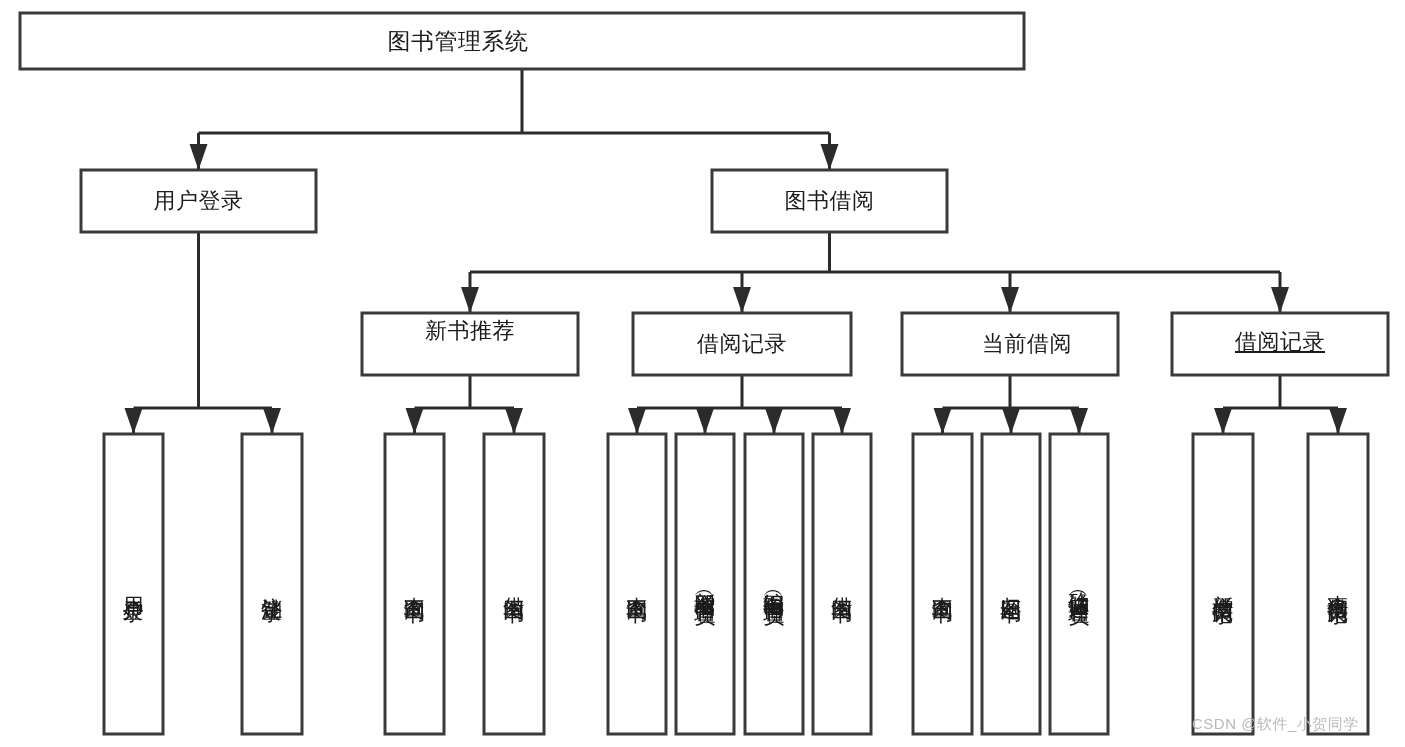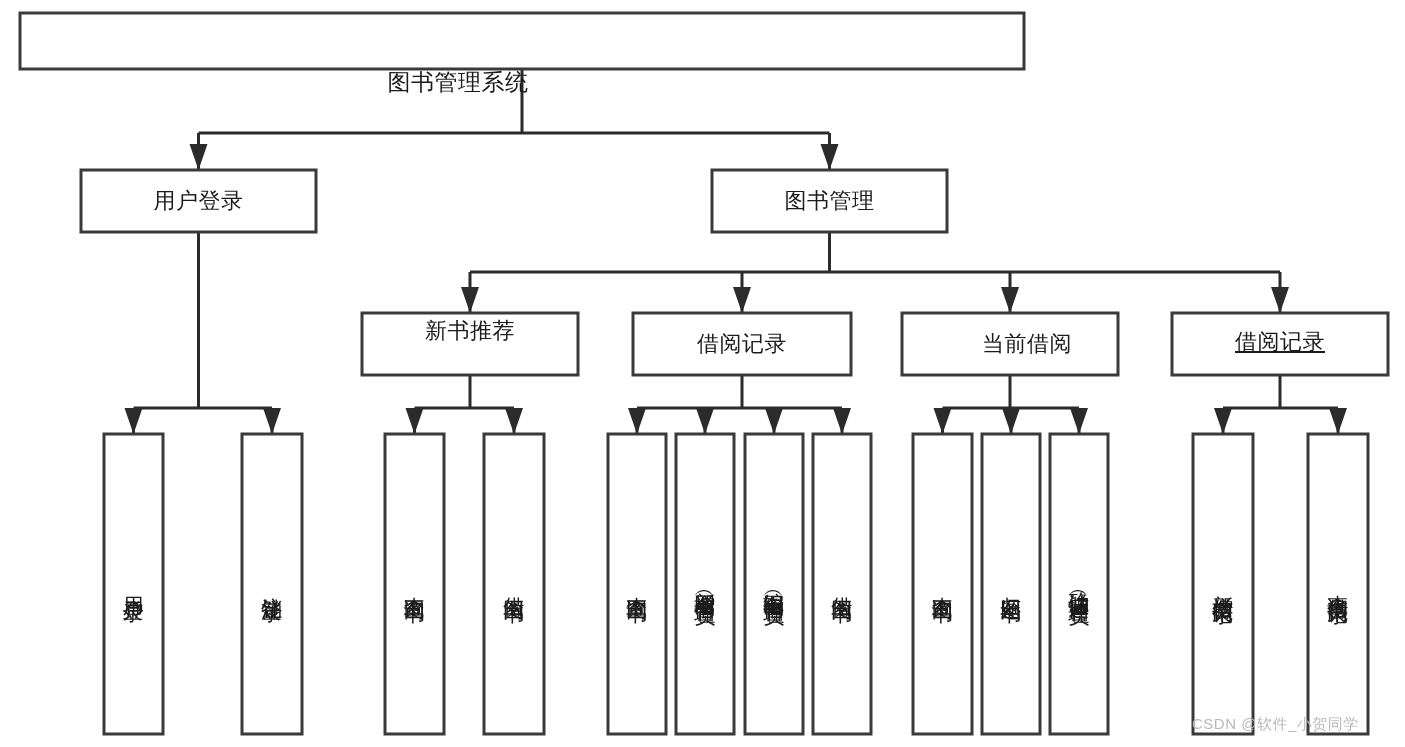--- a/index.html
+++ b/index.html
@@ -157,23 +157,23 @@
         <rect class="node-box" x="813" y="434" width="58" height="300"></rect>
         <rect class="node-box" x="913" y="434" width="59" height="300"></rect>
         <rect class="node-box" x="982" y="434" width="58" height="300"></rect>
         <rect class="node-box" x="1050" y="434" width="58" height="300"></rect>
         <rect class="node-box" x="1193" y="434" width="60" height="300"></rect>
         <rect class="node-box" x="1308" y="434" width="60" height="300"></rect>
       </g>
   </svg>
 
   <div id="label-layer">
-      <div class="node-label root horizontal" style="left: 20px; top: 13px; width: 876px; height: 56px; margin-top: 41px;">图书管理系统</div>
+      <div class="node-label root horizontal" style="left: 20px; top: 13px; width: 876px; height: 56px;">图书管理系统</div>
       <div class="node-label horizontal" style="left: 81px; top: 170px; width: 235px; height: 62px;">用户登录</div>
-      <div class="node-label horizontal" style="left: 712px; top: 170px; width: 235px; height: 62px;">图书管理</div>
+      <div class="node-label horizontal" style="left: 712px; top: 170px; width: 235px; height: 62px;">图书借阅</div>
       <div class="node-label horizontal" style="left: 362px; top: 295px; width: 216px; height: 72px; font-family: Liberation Mono, monospace;">新书推荐</div>
       <div class="node-label horizontal" style="left: 633px; top: 313px; width: 218px; height: 62px;">借阅记录</div>
       <div class="node-label horizontal" style="left: 902px; top: 313px; width: 216px; height: 62px; padding-left: 34px;">当前借阅</div>
       <div class="node-label horizontal" style="left: 1172px; top: 313px; width: 216px; height: 58px; text-decoration: underline;">借阅记录</div>
       <div class="node-label vertical" style="left: 104px; top: 434px; width: 59px; height: 300px;">用户登录</div>
       <div class="node-label vertical" style="left: 242px; top: 434px; width: 60px; height: 300px;">注销登录</div>
       <div class="node-label vertical" style="left: 385px; top: 434px; width: 59px; height: 300px;">查询图书</div>
       <div class="node-label vertical" style="left: 484px; top: 434px; width: 60px; height: 300px;">借阅图书</div>
       <div class="node-label vertical" style="left: 608px; top: 434px; width: 58px; height: 300px;">查询图书</div>
       <div class="node-label vertical" style="left: 676px; top: 434px; width: 58px; height: 300px;">新增图书（管理员）</div>

